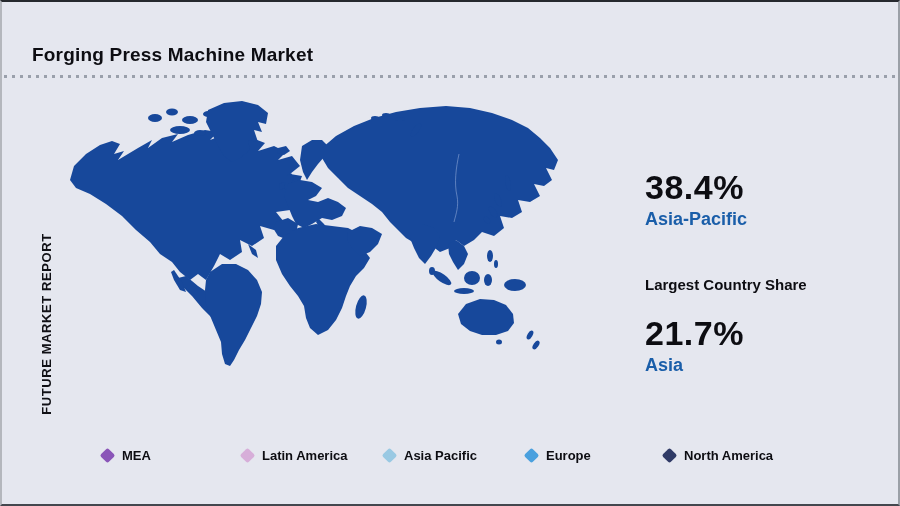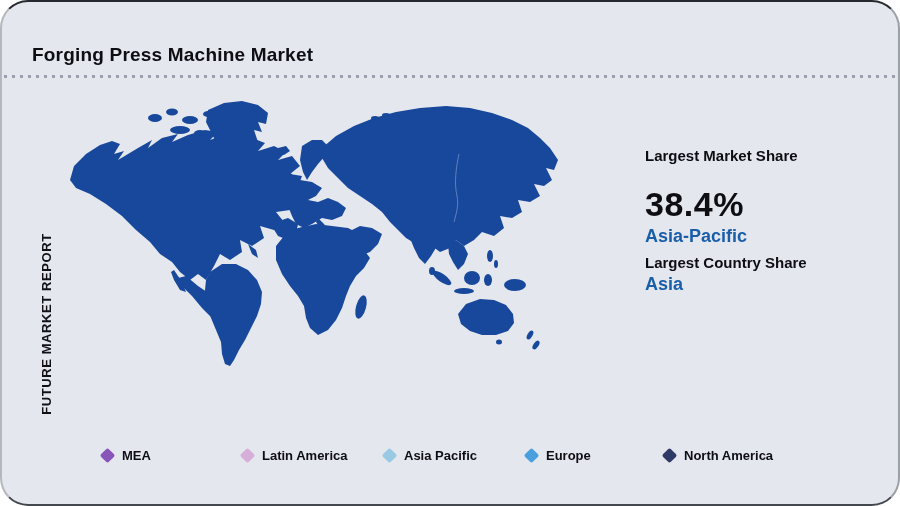--- a/index.html
+++ b/index.html
@@ -1,42 +1,42 @@
 <!DOCTYPE html>
 <html style="--map-fill: #17489b; --accent: #1a5ea9;"><head>
 <meta charset="utf-8">
 <style>
   html,body{margin:0;padding:0;background:#fff;}
   .canvas{
     position:relative;width:900px;height:506px;box-sizing:border-box;
     background:#e5e7ef;overflow:hidden;
     border-top:2px solid #26292e;border-bottom:2px solid #43474e;
     border-left:2px solid #b4b7bd;border-right:2px solid #9ba0a7;
-    font-family:"Liberation Sans",sans-serif;color:#0d0d12;border-radius:28px;
+    font-family:"Liberation Sans",sans-serif;color:#0d0d12;
   }
   .title{position:absolute;top:42px;font-size:19px;font-weight:bold;letter-spacing:.2px;white-space:nowrap;}
   .title-left{left:30px;}
   .title-right{left:470px;}
   .dotted-divider{
     position:absolute;left:2px;right:2px;top:73px;height:3px;
     background-image:repeating-linear-gradient(to right,#9aa0ab 0 3px,transparent 3px 8px);
   }
   .watermark{
     position:absolute;left:44px;top:322px;
     transform:translate(-50%,-50%) rotate(-90deg);
     font-size:13px;font-weight:bold;letter-spacing:.6px;white-space:nowrap;color:#101015;
   }
   .map-wrap{position:absolute;left:58px;top:86px;width:562px;height:318px;}
   .map-wrap svg{width:100%;height:100%;display:block;}
   .land{fill:var(--map-fill,#17489b);}
   .inner-border{stroke:#7f9cd0;stroke-width:.8;fill:none;opacity:.85;}
   .stats{position:absolute;left:643px;width:250px;}
   .stat-block{position:absolute;left:0;}
   .stat-block.first{top:145px;}
-  .stat-block.second{top:252px;}
+  .stat-block.second{top:274px;}
   .stat-label{font-size:15px;font-weight:bold;white-space:nowrap;}
   .stat-value{font-size:34px;font-weight:bold;margin-top:22px;line-height:1.1;letter-spacing:.5px;}
   .stat-region{font-size:18px;font-weight:bold;color:var(--accent,#1a5ea9);margin-top:3px;}
   .legend{position:absolute;left:12px;top:446px;width:100%;height:20px;padding-left:48px;}
   .legend-item{position:absolute;display:flex;align-items:center;gap:9px;font-size:13px;font-weight:bold;white-space:nowrap;}
   .legend-item:nth-child(1){left:88px;}
   .legend-item:nth-child(2){left:228px;}
   .legend-item:nth-child(3){left:370px;}
   .legend-item:nth-child(4){left:512px;}
   .legend-item:nth-child(5){left:650px;}
@@ -125,26 +125,26 @@
         <ellipse cx="470" cy="247" rx="2.5" ry="5" transform="rotate(30 470 247)"></ellipse>
         <ellipse cx="476" cy="257" rx="2.5" ry="5" transform="rotate(35 476 257)"></ellipse>
       </g>
 
       <path class="inner-border" d="M399,66 C396,80 394,95 397,108 C399,118 396,126 394,134"></path>
     </svg>
   </div>
 
   <div class="stats">
     <div class="stat-block first">
-      <div class="stat-label">Largest Market Share</div>
       <div class="stat-value">38.4%</div>
       <div class="stat-region">Asia-Pacific</div>
     </div>
     <div class="stat-block second">
       <div class="stat-label">Largest Country Share</div>
+      <div class="stat-value">21.7%</div>
       <div class="stat-region">Asia</div>
     </div>
   </div>
 
   <div class="legend">
     <div class="legend-item">
       <span class="legend-marker" style="background: rgb(138, 85, 184);"></span>
       <span>MEA</span>
     </div>
     <div class="legend-item">

